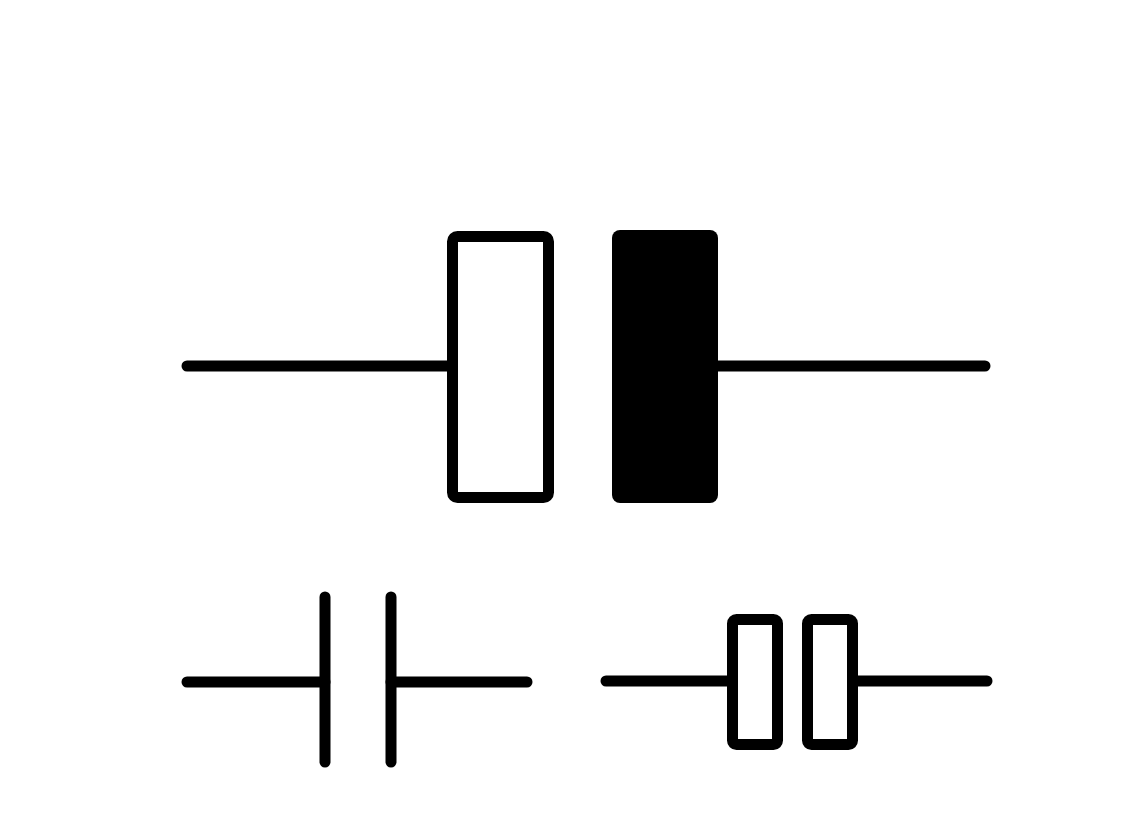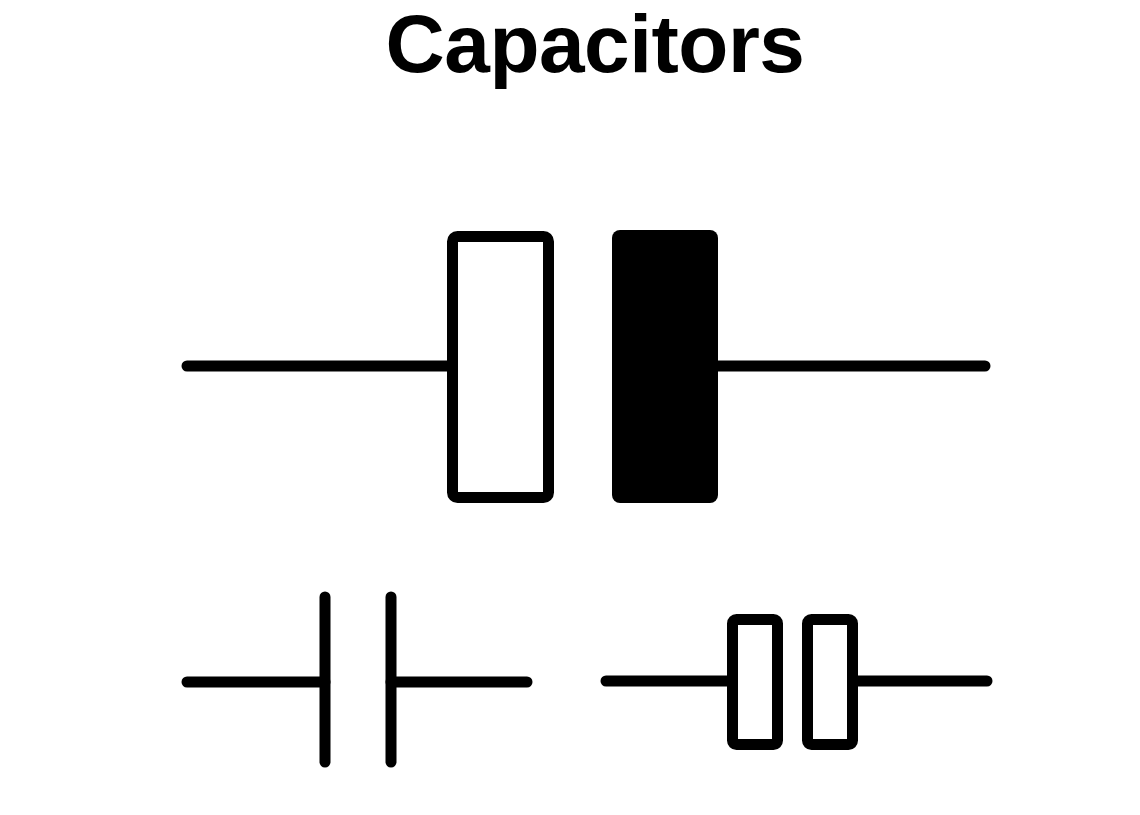--- a/index.html
+++ b/index.html
@@ -36,21 +36,20 @@
     position: absolute;
     top: 0;
     left: 0;
   }
 </style>
 </head>
 <body>
 
 <div class="stage">
 
-  <h1 class="title">Capacitors</h1>
 
   <svg class="diagram-svg" width="1140" height="815" viewBox="0 0 1140 815" xmlns="http://www.w3.org/2000/svg">
 
     <g>
       <line x1="187" y1="366" x2="452" y2="366" stroke="#000000" stroke-width="11" stroke-linecap="round"></line>
       <rect x="452.5" y="236.5" width="96" height="261" rx="5" fill="#ffffff" stroke="#000000" stroke-width="11"></rect>
       <rect x="612" y="230" width="106" height="273" rx="8" fill="#000000"></rect>
       <line x1="718" y1="366" x2="985" y2="366" stroke="#000000" stroke-width="11" stroke-linecap="round"></line>
     </g>
 

